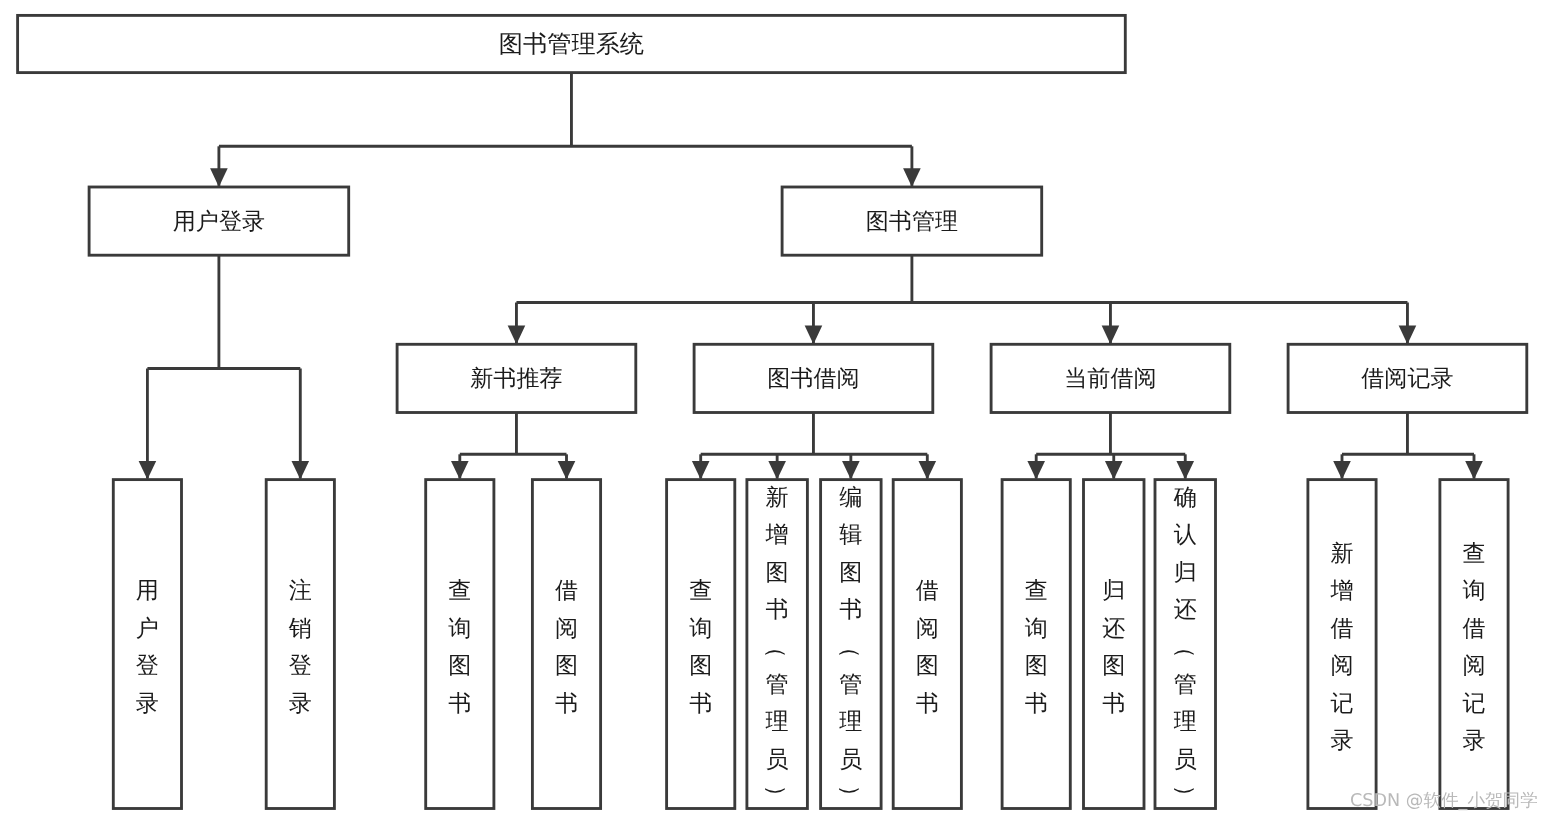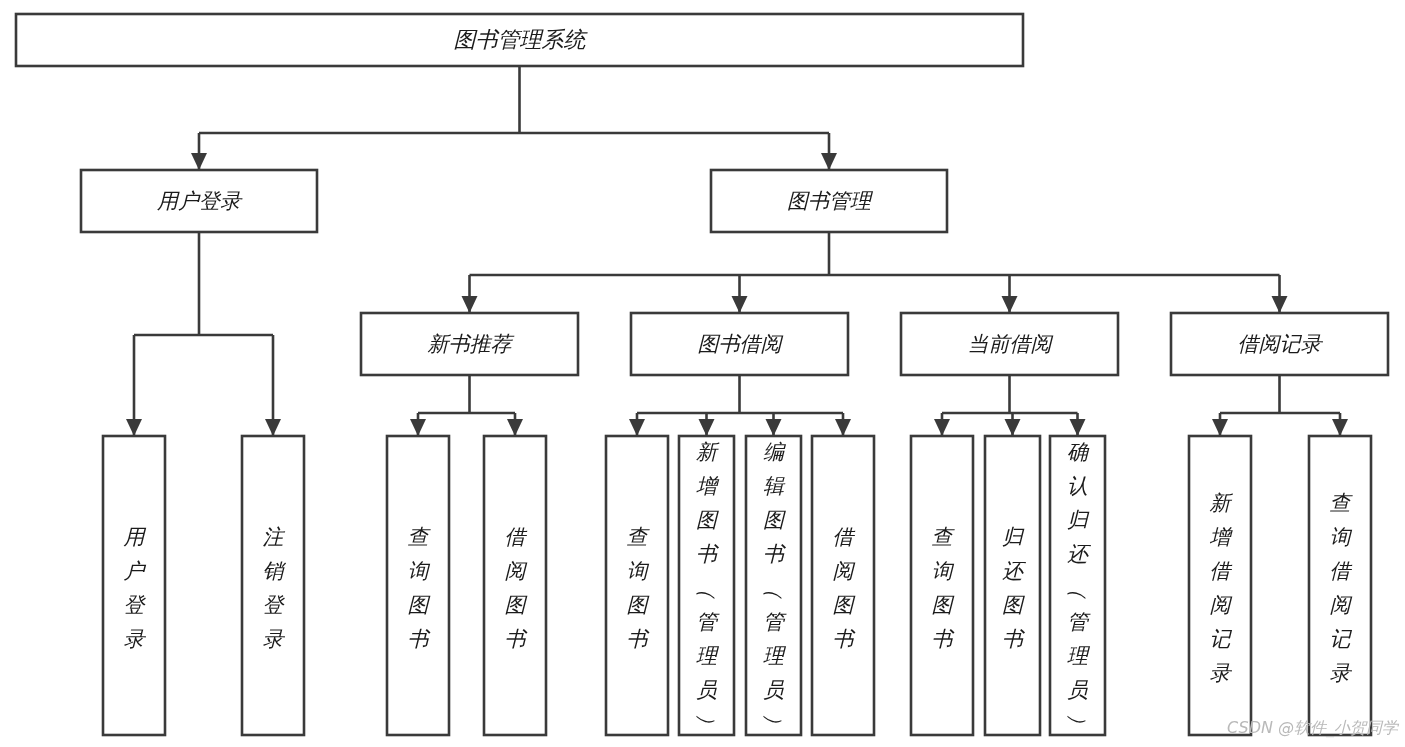--- a/index.html
+++ b/index.html
@@ -14,21 +14,20 @@
     font-family: "DejaVu Sans", "Liberation Sans", sans-serif;
     overflow: hidden;
     position: relative;
   }
   #diagram-root {
     position: absolute;
     left: 0;
     top: 0;
     width: 1405px;
     height: 747px;
-    font-style: italic;
   }
   svg#chart-svg {
     display: block;
     width: 1405px;
     height: 747px;
   }
   .node-box {
     fill: #ffffff;
     stroke: #3a3a3a;
     stroke-width: 2.6;

